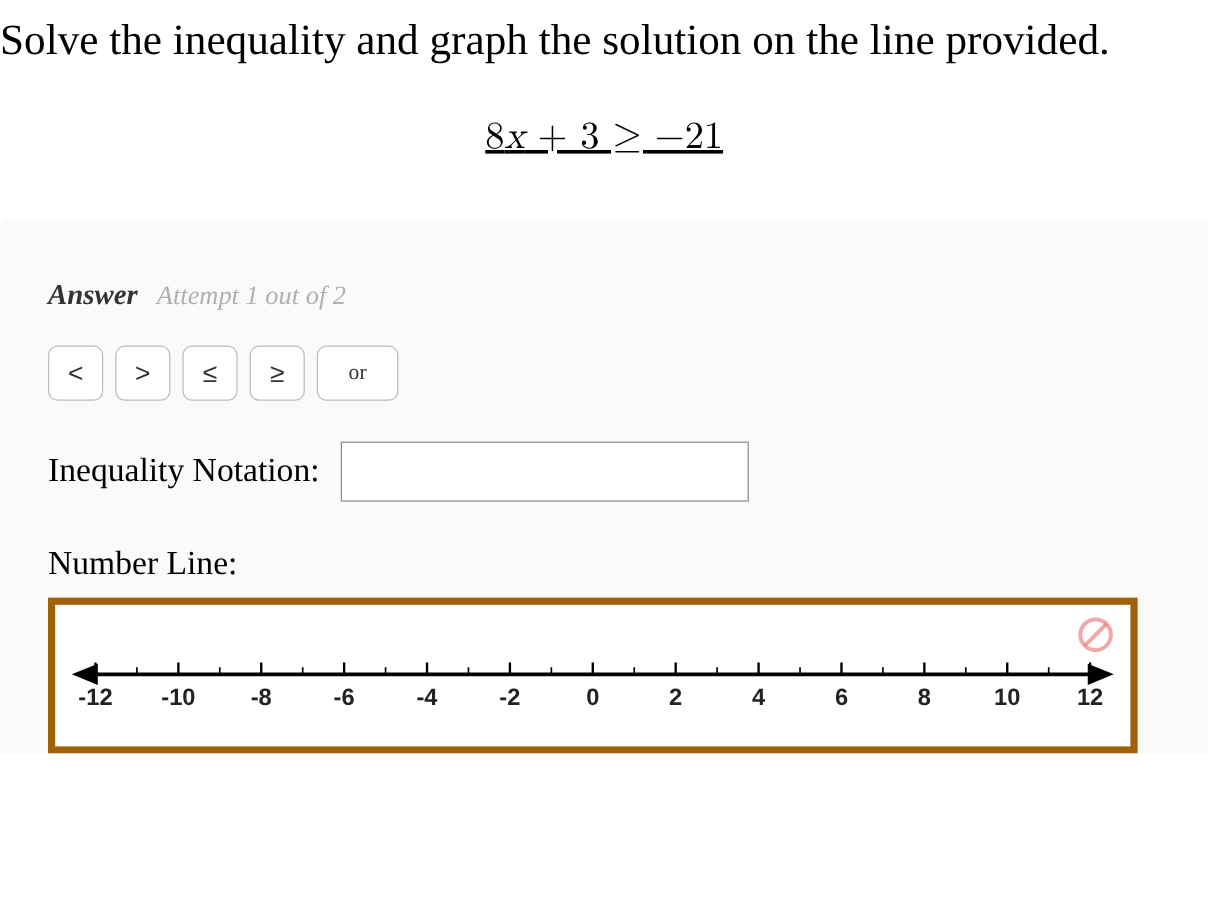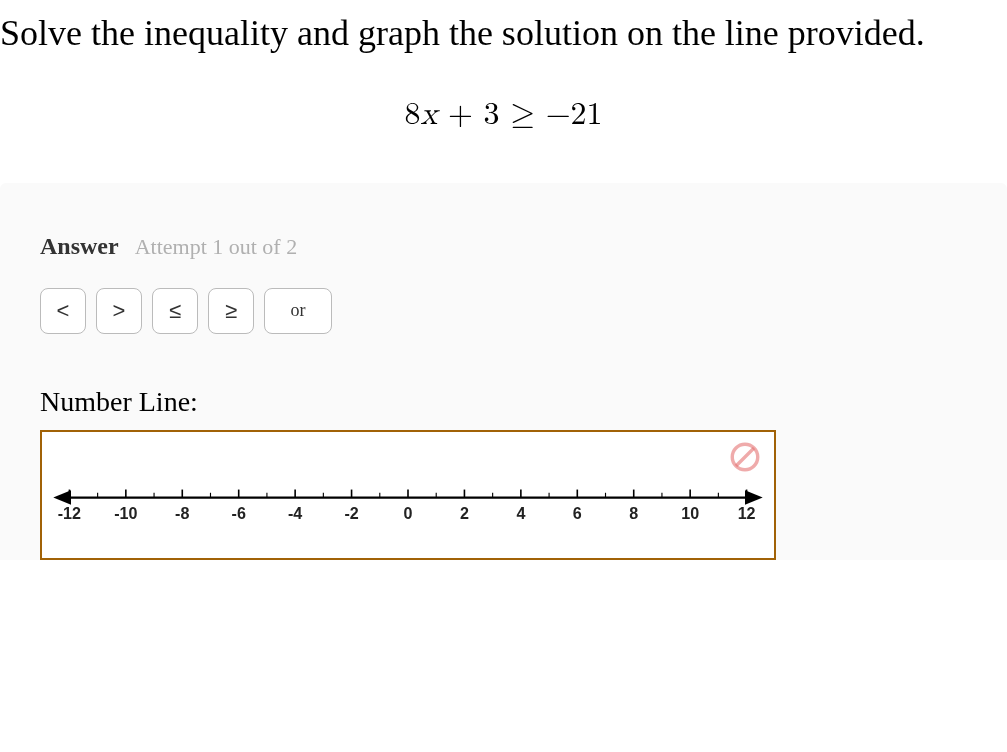--- a/index.html
+++ b/index.html
@@ -13,31 +13,33 @@
   .prompt {
     font-size: 36px;
     padding: 10px 8px 10px 0px;
     line-height: 1.3;
   }
   .equation-row {
     text-align: center;
     font-size: 32px;
     padding: 28px 0 50px 0;
     font-family: 'Latin Modern Math', 'Cambria Math', Georgia, serif;
+    text-decoration: underline;
   }
   .equation-row .var { font-style: italic; }
   .answer-area {
     background: #fafafa;
     border-top-left-radius: 6px;
     border-top-right-radius: 6px;
     padding: 50px 40px 0 40px;
     box-sizing: border-box;
   }
   .answer-header {
     font-size: 24px;
+    font-style: italic;
   }
   .answer-header .ans {
     font-weight: bold;
     color: #333;
   }
   .answer-header .attempt {
     color: #b0b0b0;
     font-family: Georgia, serif;
     font-size: 22px;
     margin-left: 10px;
@@ -77,29 +79,29 @@
   .ineq-input {
     height: 50px;
     width: 340px;
     border: 1px solid #888;
     background: #fff;
     font-size: 22px;
     padding: 0 8px;
     box-sizing: border-box;
   }
   .numline-label {
-    margin-top: 52px;
+    margin-top: 36px;
     font-size: 28px;
   }
   .numline-frame {
     margin-top: 12px;
-    border: 2px solid #a16207;
+    border: 6px solid #a16207;
     background: #fff;
     height: 130px;
-    width: 736px;
+    width: 908px;
     position: relative;
     overflow: hidden;
     box-sizing: border-box;
   }
   .numline-svg {
     position: absolute;
     left: 0;
     bottom: 12px;
     width: 100%;
     height: 100px;
@@ -129,20 +131,24 @@
   </div>
 
   <div class="btn-row">
     <div class="sym-btn">&lt;</div>
     <div class="sym-btn">&gt;</div>
     <div class="sym-btn">≤</div>
     <div class="sym-btn">≥</div>
     <div class="sym-btn or-btn">or</div>
   </div>
 
+  <div class="ineq-row">
+    <span>Inequality Notation:</span>
+    <input type="text" class="ineq-input" value="" style="">
+  </div>
 
   <div class="numline-label">Number Line:</div>
 
   <div class="numline-frame">
     <svg class="no-symbol" viewBox="0 0 40 40">
       <circle cx="20" cy="20" r="15" fill="none" stroke="#e57373" stroke-width="4" opacity="0.6"></circle>
       <line x1="9.4" y1="30.6" x2="30.6" y2="9.4" stroke="#e57373" stroke-width="4" opacity="0.6"></line>
     </svg>
     <svg class="numline-svg" viewBox="0 0 908 100" id="nl-svg">
     <line x1="34" y1="52" x2="874" y2="52" stroke="#000" stroke-width="3"></line>

